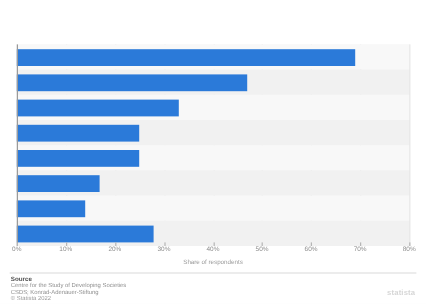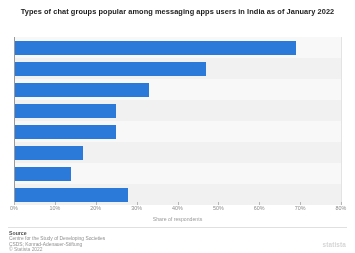--- a/index.html
+++ b/index.html
@@ -161,21 +161,20 @@
     font-weight: bold;
     color: #d6d6d6;
     letter-spacing: 0.02em;
   }
 </style>
 </head>
 <body>
 
 <div class="chart-card">
 
-  <div class="chart-title">Types of chat groups popular among messaging apps users in India as of January 2022</div>
 
   <div class="plot-wrap">
     <div class="grid-layer">
         <div class="gridline" style="left: 0px;"></div>
         <div class="gridline" style="left: 40.88px;"></div>
         <div class="gridline" style="left: 81.75px;"></div>
         <div class="gridline" style="left: 122.63px;"></div>
         <div class="gridline" style="left: 163.5px;"></div>
         <div class="gridline" style="left: 204.38px;"></div>
         <div class="gridline" style="left: 245.25px;"></div>

